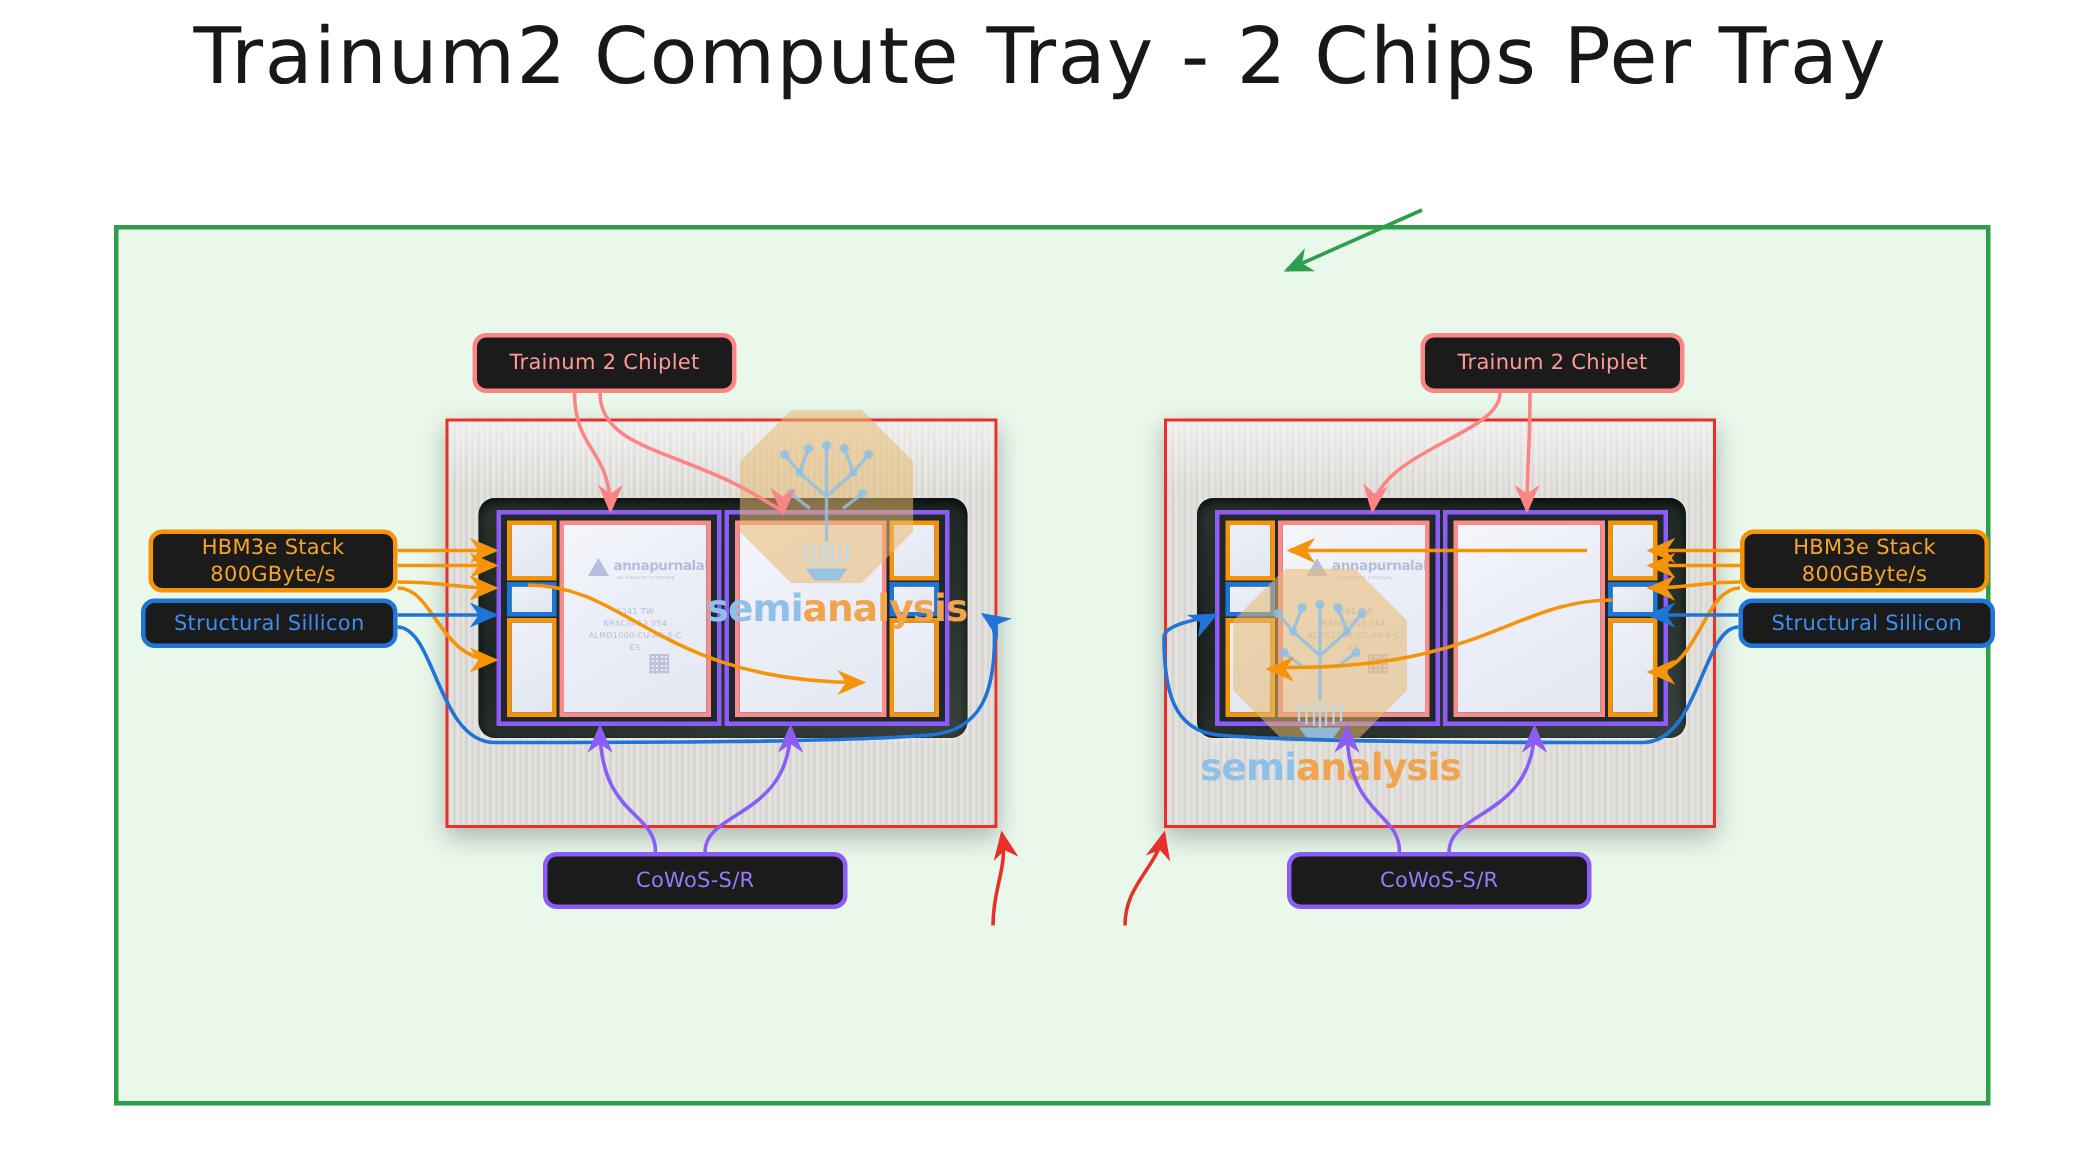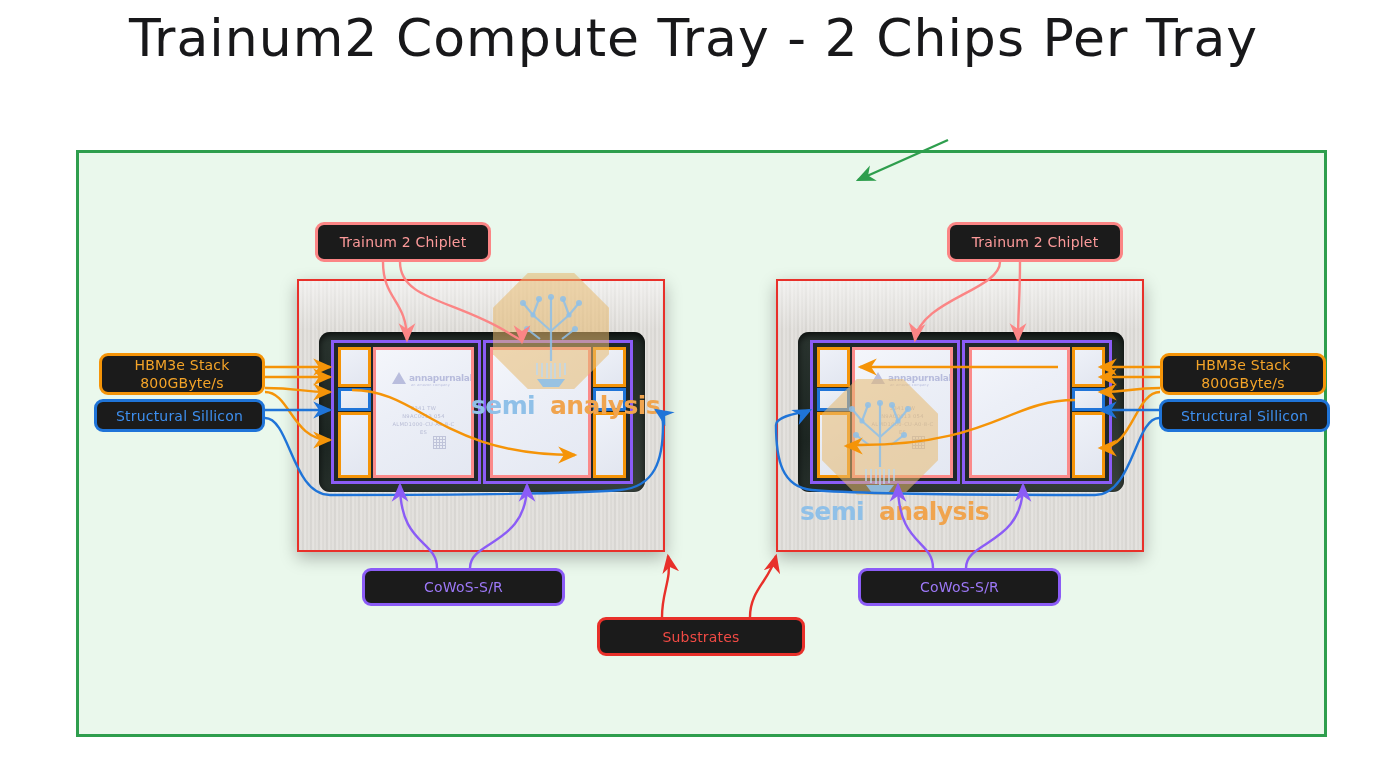--- a/index.html
+++ b/index.html
@@ -134,21 +134,21 @@
     background:#e8b970;opacity:.55;
     clip-path:polygon(30% 0,70% 0,100% 30%,100% 70%,70% 100%,30% 100%,0 70%,0 30%);
   }
   .wm-svg{position:absolute;left:22px;top:2px;}
   .wm-text{
     position:absolute;left:0;top:118px;width:160px;text-align:center;
     font-family:"DejaVu Sans", sans-serif;
     font-size:25px;font-weight:bold;letter-spacing:-.6px;
   }
   .wm-text .semi{color:#8fc0e8;}
-  .wm-text .analysis{color:#f0a44e;margin-left:15px;}
+  .wm-text .analysis{color:#f0a44e;}
 
   
   .label-box{
     position:absolute;
     background:#1b1b1b;
     border-radius:9px;
     box-sizing:border-box;
     display:flex;flex-direction:column;
     align-items:center;justify-content:center;
     font-family:"DejaVu Sans", sans-serif;
@@ -430,17 +430,14 @@
     <span class="ln">Structural Sillicon</span>
   </div>
 
   <div class="label-box" id="label-cowos-left">
     <span class="ln">CoWoS-S/R</span>
   </div>
   <div class="label-box" id="label-cowos-right">
     <span class="ln">CoWoS-S/R</span>
   </div>
 
-  <div class="label-box" id="label-substrates">
-    <span class="ln">Substrates</span>
-  </div>
 
 </div>
 
 </body></html>

